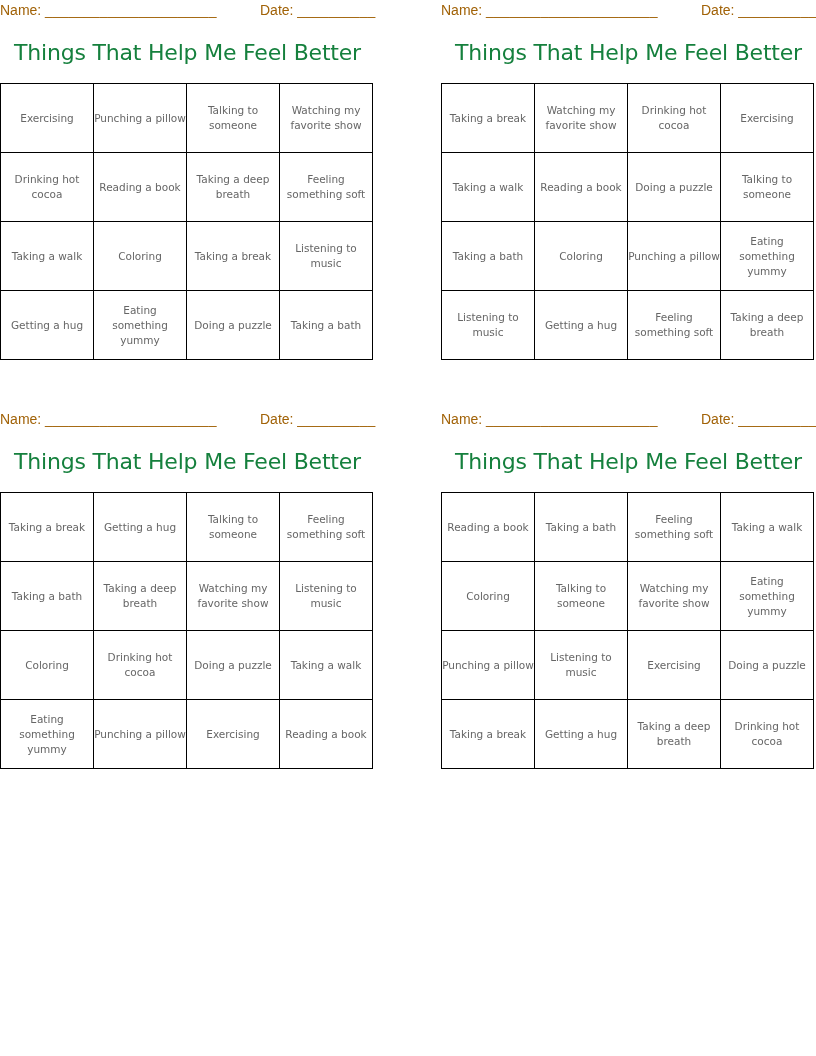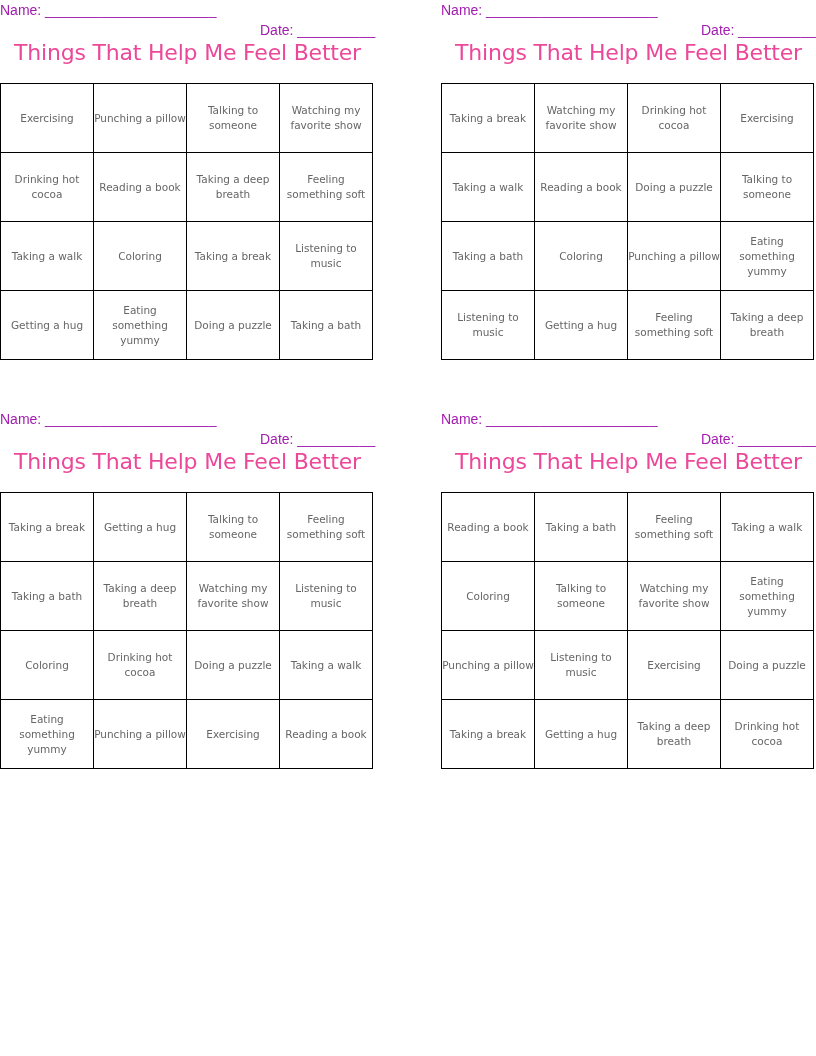--- a/index.html
+++ b/index.html
@@ -21,43 +21,42 @@
     .card.c0 { left: 0px;   top: 0px; }
     .card.c1 { left: 441px; top: 0px; }
     .card.c2 { left: 0px;   top: 409px; }
     .card.c3 { left: 441px; top: 409px; }
 
     .header-line {
       position: relative;
       height: 22px;
       font-family: "Liberation Sans", sans-serif;
       font-size: 14px;
-      color: #a21caf;
+      color: #a16207;
       white-space: nowrap;
     }
     .header-line .name-field {
       position: absolute;
       left: 0;
       top: 2px;
     }
     .header-line .date-field {
       position: absolute;
       left: 260px;
       top: 2px;
-      margin-top: 20px;
     }
     .title {
       position: absolute;
       top: 40px;
       left: 0;
       width: 375px;
       text-align: center;
       font-family: "DejaVu Sans", sans-serif;
       font-size: 22px;
-      color: #ec4899;
+      color: #15803d;
       letter-spacing: -0.2px;
     }
     .grid {
       position: absolute;
       top: 83px;
       left: 0;
       border-collapse: collapse;
       table-layout: fixed;
       width: 359px;
     }

